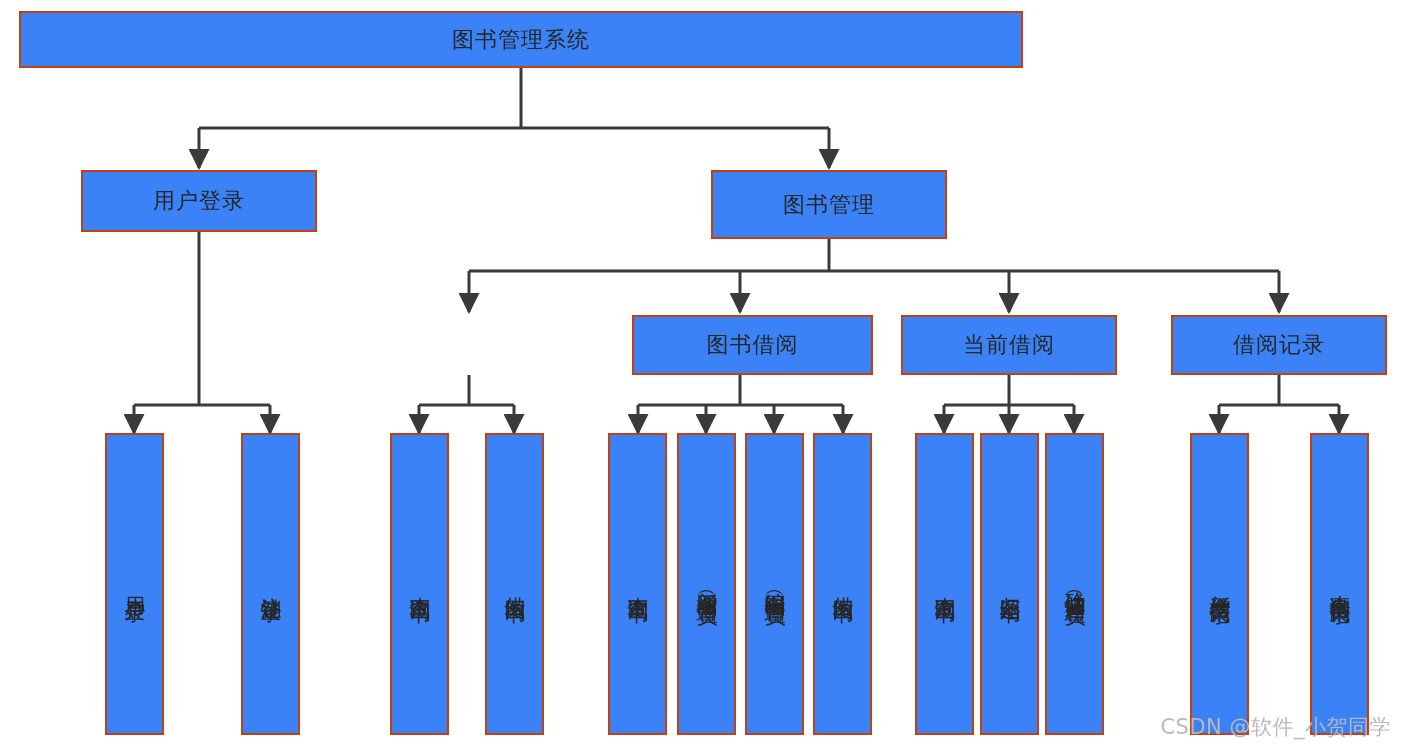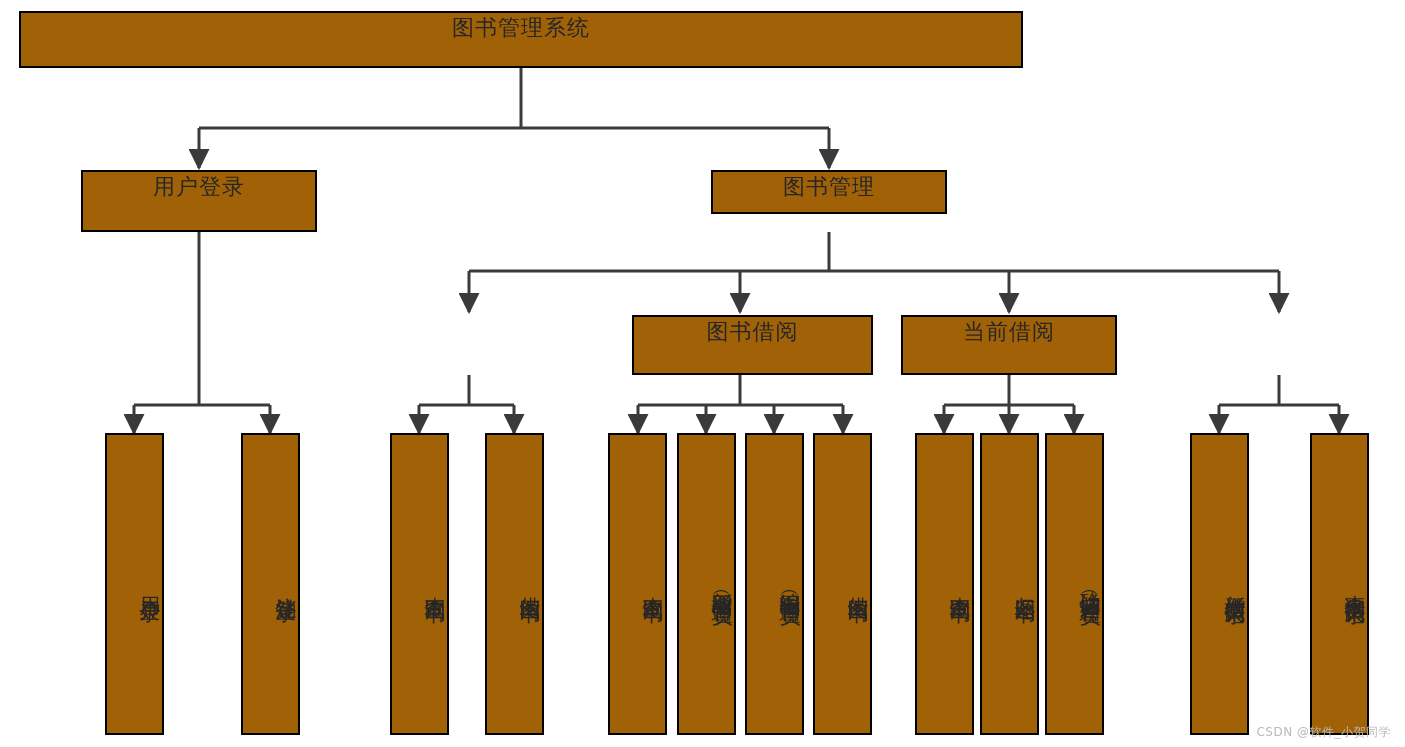--- a/index.html
+++ b/index.html
@@ -22,24 +22,24 @@
     position: absolute;
     left: 0;
     top: 0;
     width: 1405px;
     height: 747px;
     pointer-events: none;
   }
   .node {
     position: absolute;
     box-sizing: border-box;
-    background: #a16207;
-    border: 2px solid #000000;
+    background: #3b82f6;
+    border: 2px solid #c2410c;
     display: flex;
-    align-items: flex-start;
+    align-items: center;
     justify-content: center;
     color: #262626;
   }
   .node.horiz {
     font-size: 22px;
     letter-spacing: 1px;
   }
   .node.vert {
     writing-mode: vertical-rl;
     text-orientation: upright;
@@ -56,21 +56,21 @@
     white-space: nowrap;
   }
   .node .label {
     display: block;
     white-space: nowrap;
   }
   #watermark {
     position: absolute;
     right: 14px;
     bottom: 6px;
-    font-size: 12px;
+    font-size: 21px;
     color: #b9b9b9;
     letter-spacing: 0.5px;
     white-space: nowrap;
     font-family: "DejaVu Sans", "Liberation Sans", sans-serif;
   }
 </style>
 </head>
 <body>
 
 <div id="diagram-root">
@@ -125,29 +125,32 @@
     </g>
   </svg>
 
   <div class="node horiz" style="left:19px; top:11px; width:1004px; height:57px;">
     <span class="label">图书管理系统</span>
   </div>
 
   <div class="node horiz" style="left:81px; top:170px; width:236px; height:62px;">
     <span class="label">用户登录</span>
   </div>
-  <div class="node horiz" style="left:711px; top:170px; width:236px; height:44px;">
+  <div class="node horiz" style="left:711px; top:170px; width:236px; height:69px;">
     <span class="label">图书管理</span>
   </div>
 
   <div class="node horiz" style="left:632px; top:315px; width:241px; height:60px;">
     <span class="label">图书借阅</span>
   </div>
   <div class="node horiz" style="left:901px; top:315px; width:216px; height:60px;">
     <span class="label">当前借阅</span>
+  </div>
+  <div class="node horiz" style="left:1171px; top:315px; width:216px; height:60px;">
+    <span class="label">借阅记录</span>
   </div>
 
   <div class="node vert" style="left:105px; top:433px; width:59px; height:302px;">
     <span class="label">用户登录</span>
   </div>
   <div class="node vert" style="left:241px; top:433px; width:59px; height:302px;">
     <span class="label">注销登录</span>
   </div>
 
   <div class="node vert" style="left:390px; top:433px; width:59px; height:302px;">

